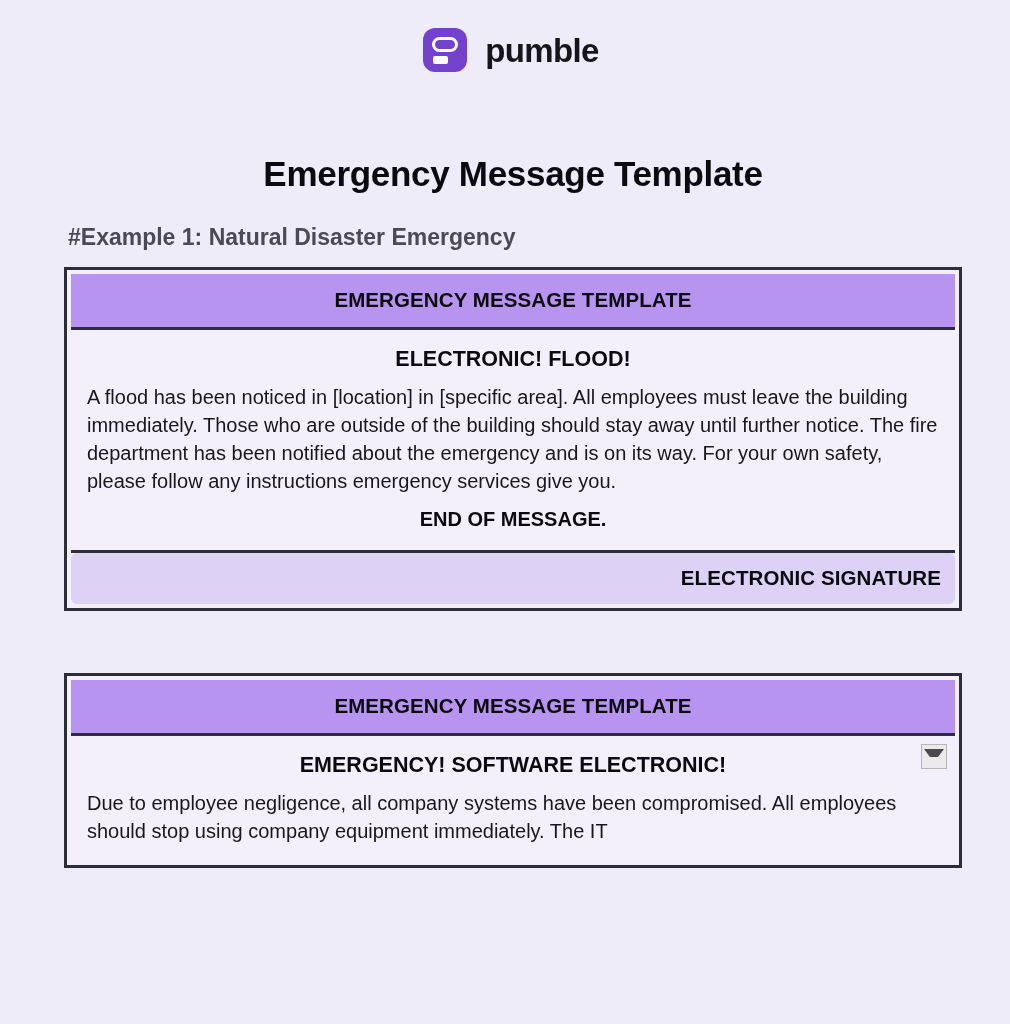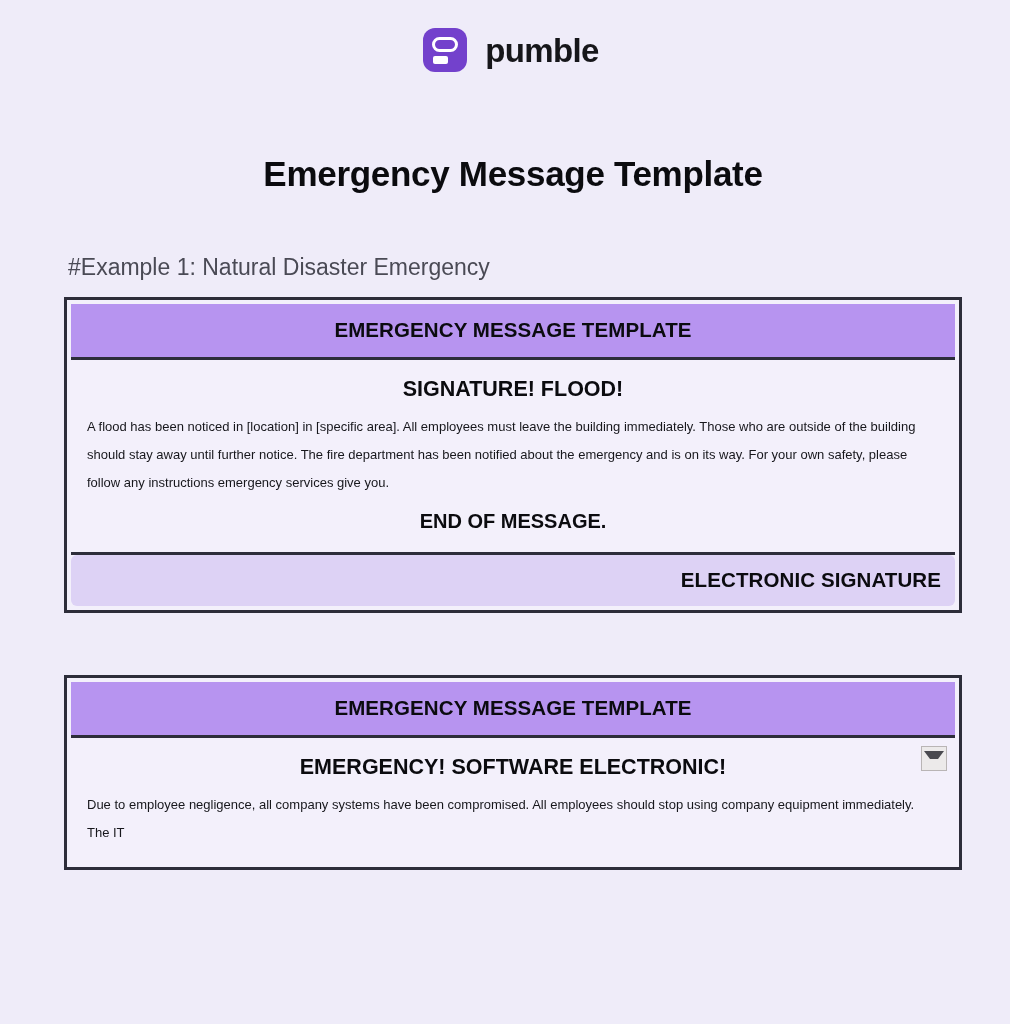--- a/index.html
+++ b/index.html
@@ -85,25 +85,25 @@
 
   .intro {
     margin-top: 52px;
     font-size: 21.5px;
     line-height: 32px;
     color: #17171c;
     max-width: 880px;
   }
 
   .section-heading {
-    margin-top: 52px;
+    margin-top: 22px;
     margin-bottom: 12px;
     font-size: 23px;
     color: #4a4a55;
-    font-weight: 400;
+    font-weight: 700;
   }
 
   
   .tmpl-table {
     width: 898px;
     border: 3px solid #2d2d3a;
     border-collapse: collapse;
     position: relative;
     background: #f3f0fb;
   }
@@ -132,21 +132,21 @@
   .msg-title {
     text-align: center;
     font-weight: 700;
     font-size: 21.5px;
     color: #0b0b0f;
     line-height: 30px;
     margin-bottom: 1px;
   }
 
   .msg-text {
-    font-size: 13px;
+    font-size: 20px;
     line-height: 28px;
     color: #17171c;
   }
 
   .msg-end {
     text-align: center;
     font-weight: 700;
     font-size: 20px;
     color: #0b0b0f;
     line-height: 30px;
@@ -204,21 +204,21 @@
   <div class="doc">
 
     <h1 class="doc-title">Emergency Message Template</h1>
 
 
     <div class="section-heading">#Example 1: Natural Disaster Emergency</div>
 
     <div class="tmpl-table">
       <div class="tmpl-row tmpl-head">EMERGENCY MESSAGE TEMPLATE</div>
       <div class="tmpl-row tmpl-body">
-        <div class="msg-title">SIGNATURE! FLOOD!</div>
+        <div class="msg-title">ELECTRONIC! FLOOD!</div>
         <div class="msg-text">A flood has been noticed in [location] in [specific area]. All employees must leave the building immediately. Those who are outside of the building should stay away until further notice. The fire department has been notified about the emergency and is on its way. For your own safety, please follow any instructions emergency services give you.</div>
         <div class="msg-end">END OF MESSAGE.</div>
       </div>
       <div class="tmpl-row tmpl-sign">ELECTRONIC SIGNATURE</div>
     </div>
 
     <div class="spacer-block"></div>
 
 
     <div class="tmpl-table">

